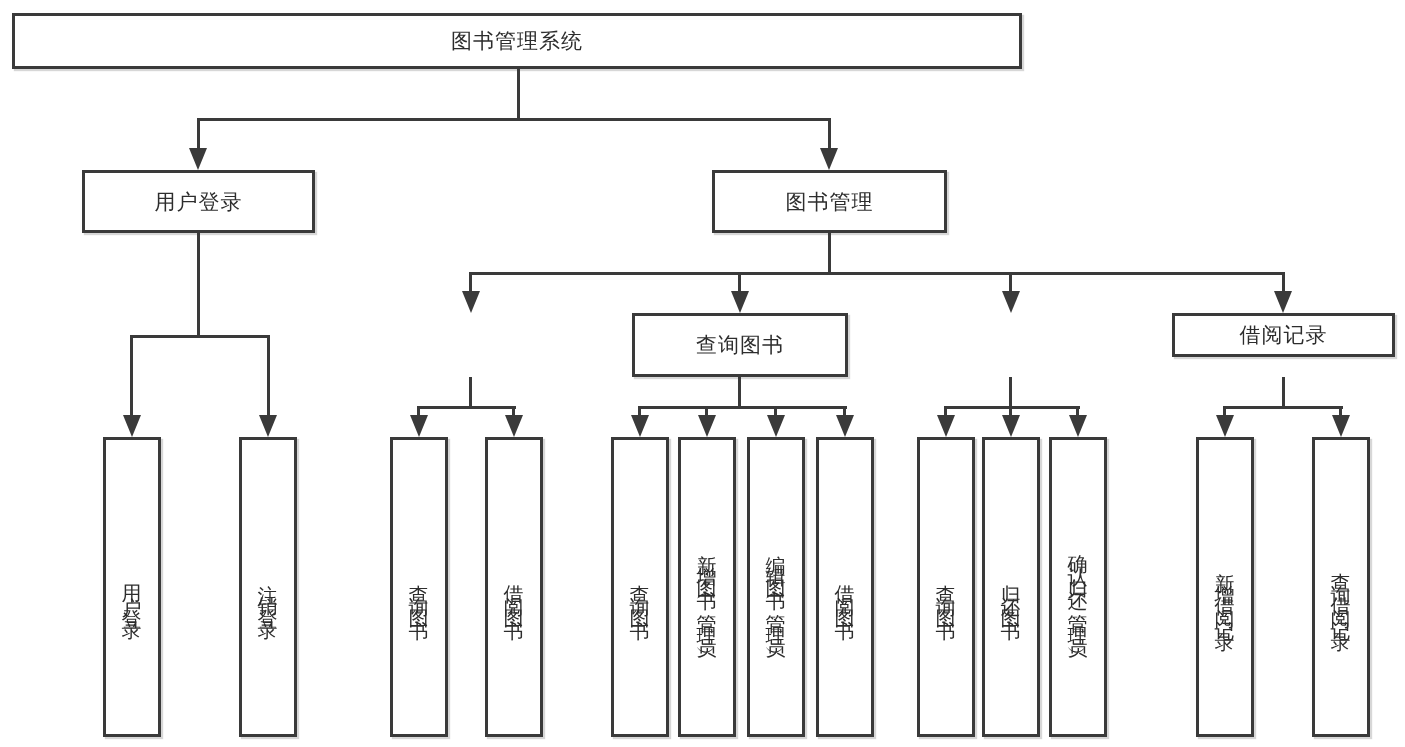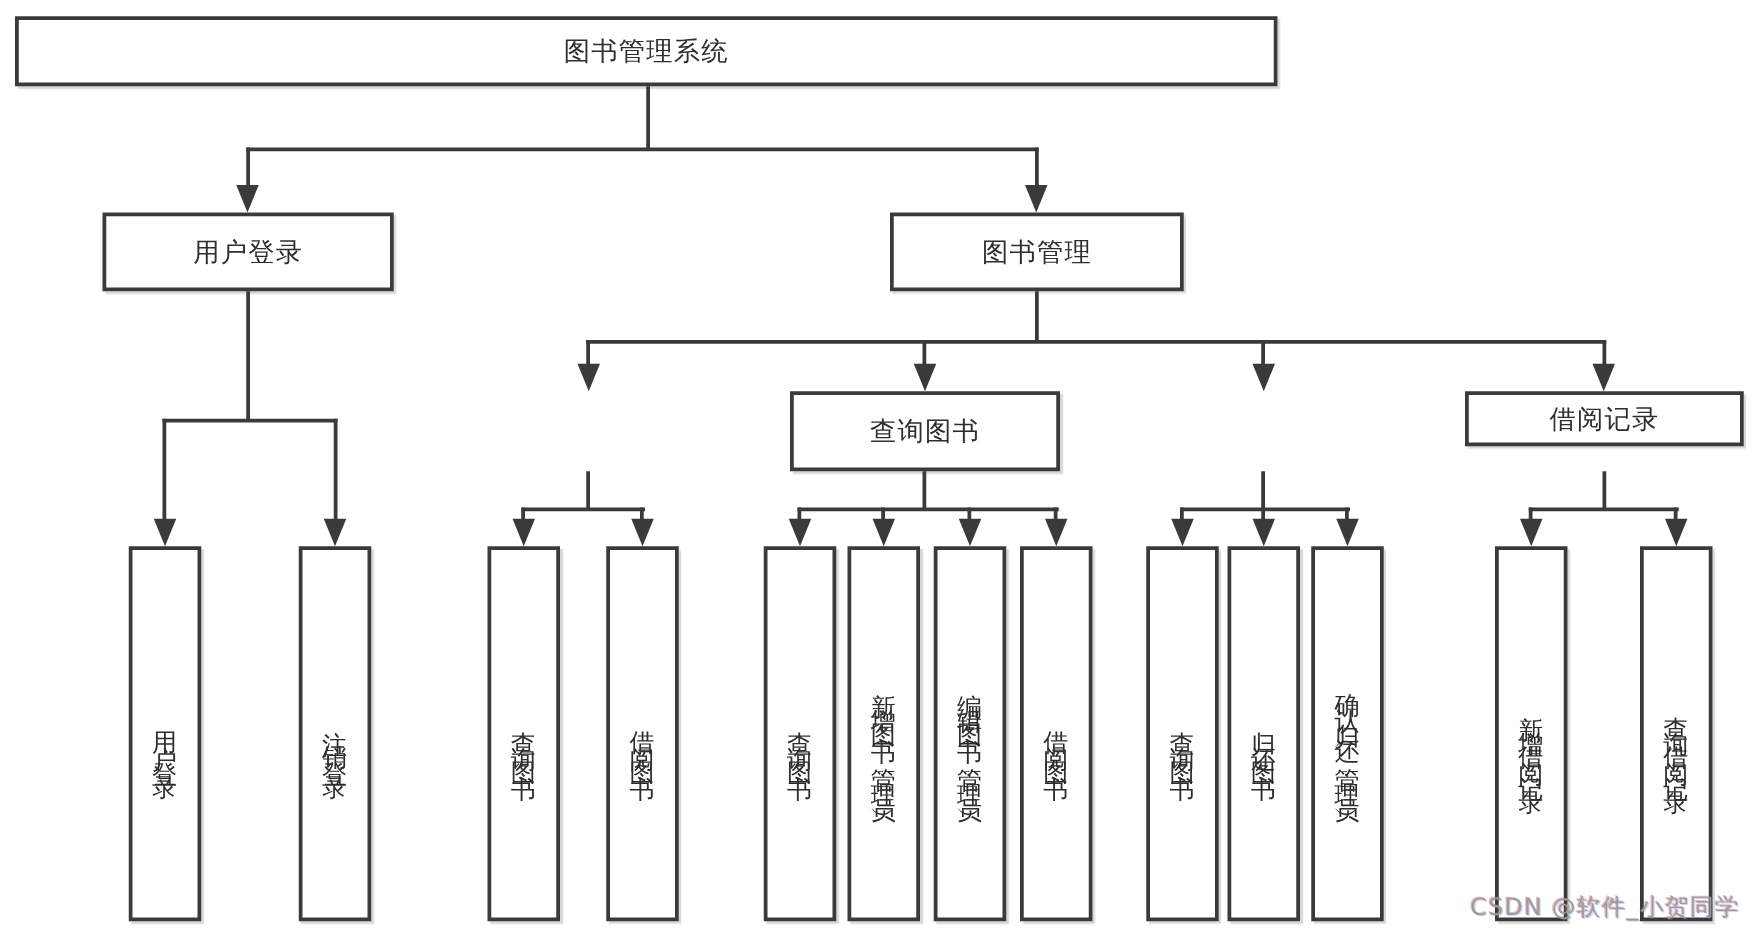--- a/index.html
+++ b/index.html
@@ -142,15 +142,14 @@
     <span>确认归还（管理员）</span>
   </div>
 
   <div class="box v" style="left:1196px;top:437px;width:58px;height:300px">
     <span>新增借阅记录</span>
   </div>
   <div class="box v" style="left:1312px;top:437px;width:58px;height:300px">
     <span>查询借阅记录</span>
   </div>
 
-  <div class="watermark">CSDN @软件_小贺同学</div>
 
 </div>
 
 </body></html>

